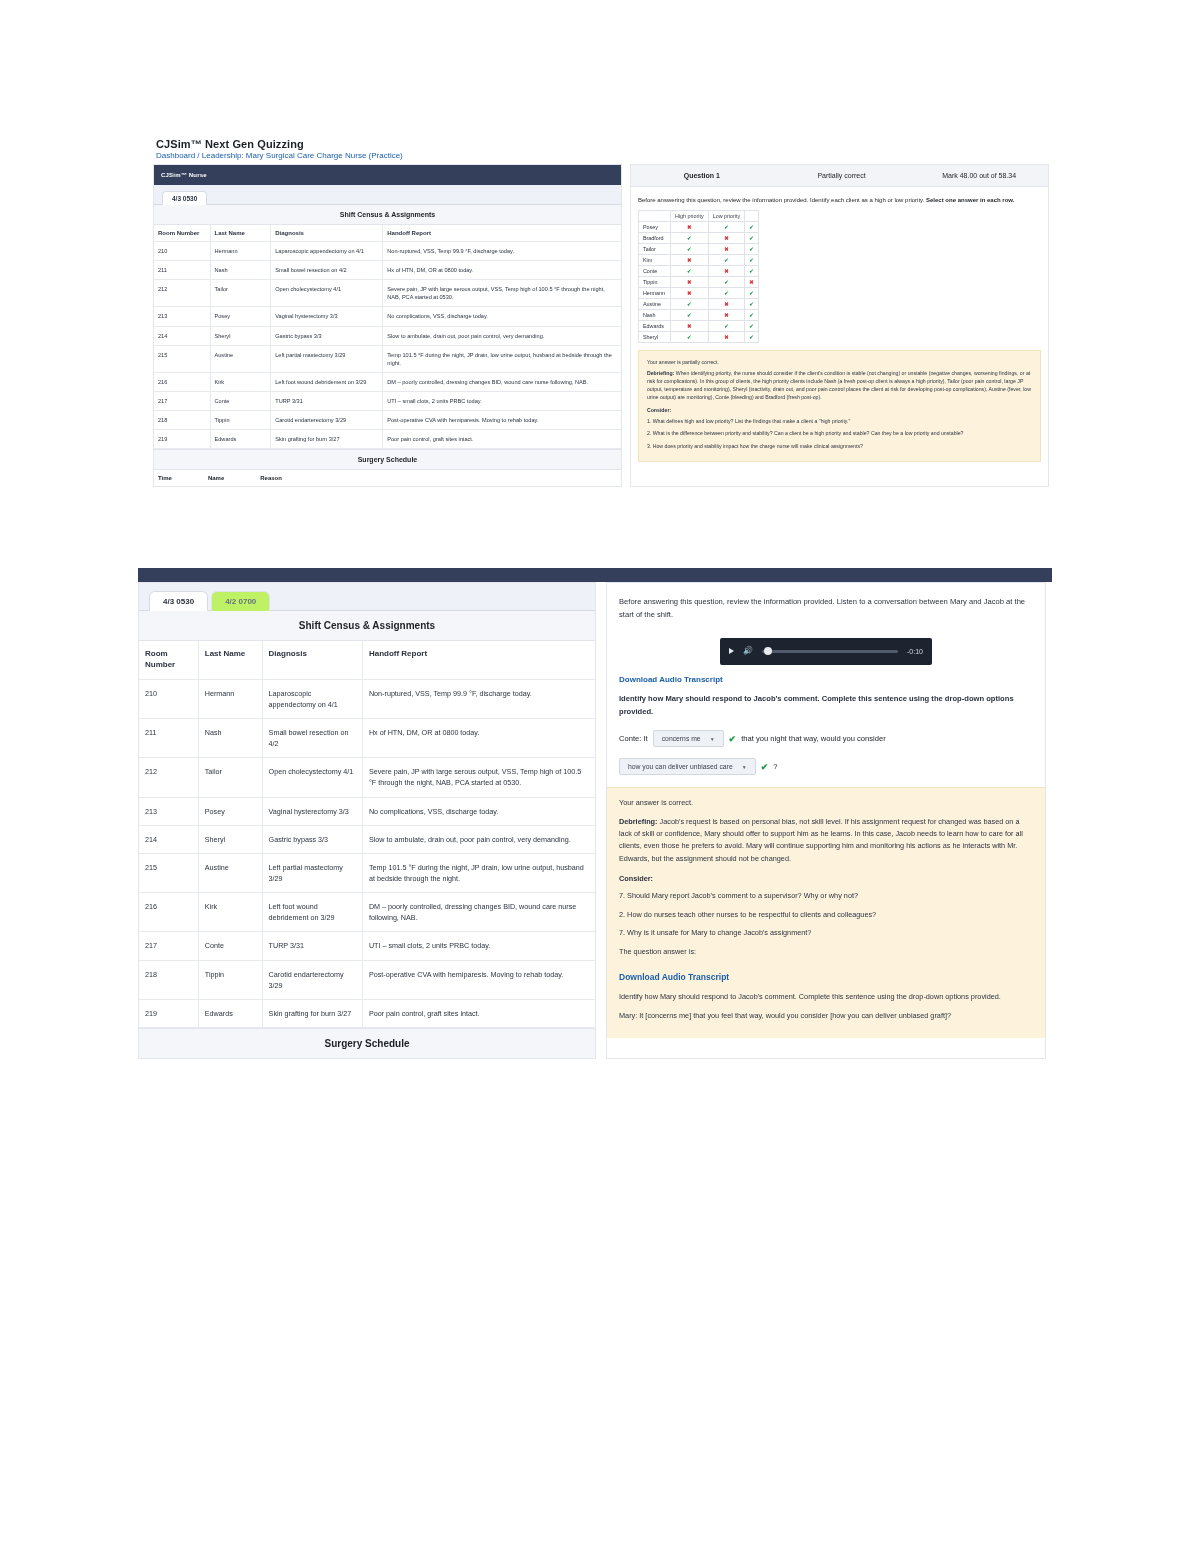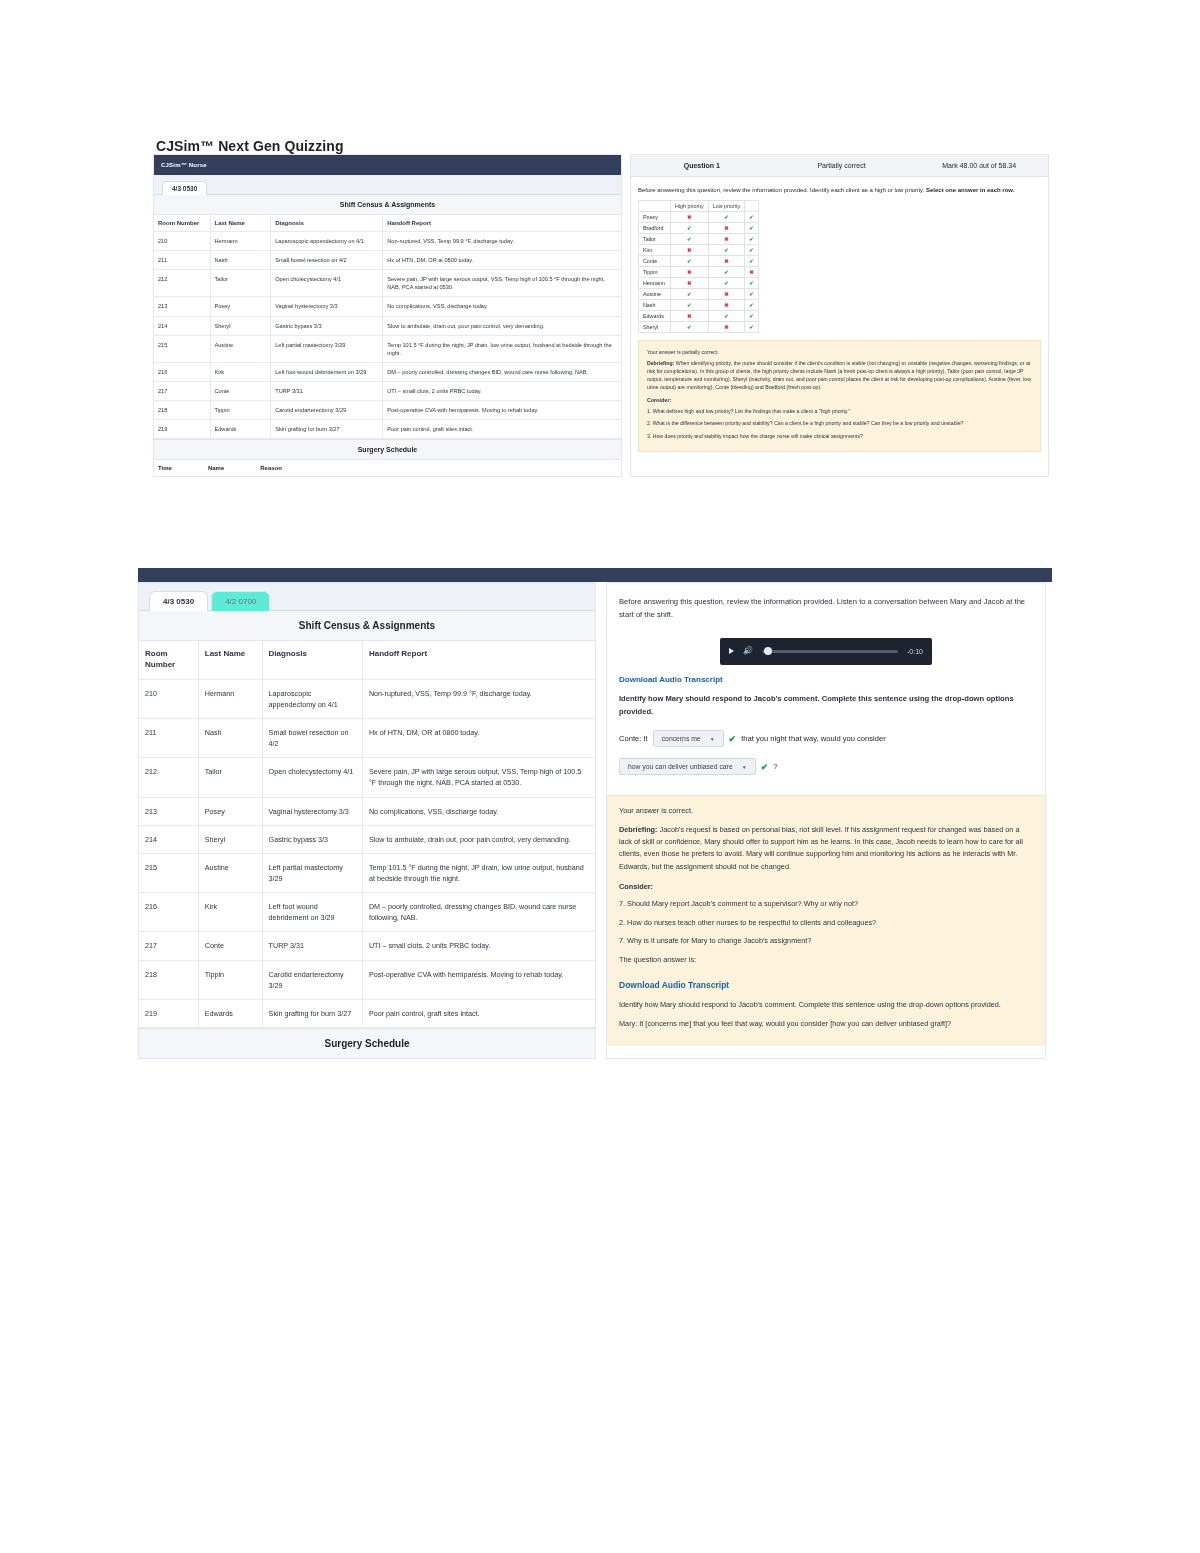--- a/index.html
+++ b/index.html
@@ -14,21 +14,21 @@
   .page { position: relative; width: 1200px; height: 1553px; background:#fff; }
 
   
   .shot-top {
     position: absolute; left: 150px; top: 136px;
     width: 902px; height: 440px;
     background: #ffffff;
     overflow: hidden;
   }
   .brandline {
-    font-size: 14px; font-weight: bold; color: #1d2125;
+    font-size: 11px; font-weight: bold; color: #1d2125;
     letter-spacing: .1px; padding: 2px 6px 0 6px;
   }
   .breadcrumb-top {
     font-size: 8px; color: #1b5faa; padding: 1px 6px 4px 6px;
   }
   .panes { display: flex; gap: 8px; padding: 0 3px; }
 
   
   .pane {
     background: #fff; border: 1px solid #e3e6ea;
@@ -116,21 +116,21 @@
 
   .b-tabstrip {
     background:#eef2f8; border-bottom:1px solid #d7dce4;
     display:flex; align-items:flex-end; height: 28px; padding-left: 10px; gap: 3px;
   }
   .b-tab {
     background:#fff; border:1px solid #d7dce4; border-bottom:none;
     border-radius:6px 6px 0 0; font-size:8px; font-weight:bold;
     padding:5px 13px; color:#2c3340; position:relative; top:1px;
   }
-  .b-tab.inactive { background:#5eead4; border-color:#dfe4ec; color:#6a7280; font-weight:normal;text-align:center; }
+  .b-tab.inactive { background:#bef264; border-color:#dfe4ec; color:#6a7280; font-weight:bold;text-align:center; }
 
   .b-census-title {
     text-align:center; font-weight:bold; font-size:10px;
     background:#f4f6f9; border-bottom:1px solid #e2e6ec; padding:9px 0;
   }
   table.bcensus { width:100%; border-collapse:collapse; }
   table.bcensus th, table.bcensus td {
     border-bottom:1px solid #e6e9ee; border-right:1px solid #e6e9ee;
     vertical-align: top; text-align:left;
   }
@@ -175,35 +175,36 @@
   .prompt2 { font-size:7.6px; font-weight:bold; line-height:1.8; color:#2c3340; }
   .answer-row { display:flex; align-items:center; flex-wrap:wrap; gap:5px; margin-top:11px; font-size:7.6px; }
   .ddl {
     background:#eef1f5; border:1px solid #d3d8e0; border-radius:2px;
     font-size:6.8px; padding:4px 8px; color:#3b4250; display:flex; align-items:center; gap:9px;
   }
   .ddl .car { font-size:5px; color:#5a626e; }
   .tick { color:#1c9c4b; font-weight:bold; font-size:9px; }
 
   .b-fbbox {
-    background:#fdf3dd; border-top:1px solid #f0e3c0; margin-top:12px;
+    background:#fdf3dd; border-top:1px solid #f0e3c0; margin-top:4px;
     padding:9px 12px 10px 12px; font-size:7.3px; line-height:1.7; color:#2c3340;
   }
   .b-fbbox p { margin:0 0 6px 0; }
   .b-fbbox b { font-weight:bold; }
   .b-fbbox .consider { font-weight:bold; margin:8px 0 5px 0; }
   .b-fbbox .dl2 { color:#1b5faa; font-weight:bold; font-size:8.5px; margin:12px 0 7px 0; }
 </style>
 </head>
 <body>
 
 <div class="page">
 
   <div class="shot-top">
     <div class="brandline">CJSim™ Next Gen Quizzing</div>
+    <div class="breadcrumb-top">Dashboard / Leadership: Mary Surgical Care Charge Nurse (Practice)</div>
 
     <div class="panes">
 
       <div class="pane" style="width:470px;">
         <div class="navbar">
           <div class="logo">CJSim™ Nurse</div>
         </div>
         <div class="tabstrip">
           <div class="tab">4/3 0530</div>
         </div>

